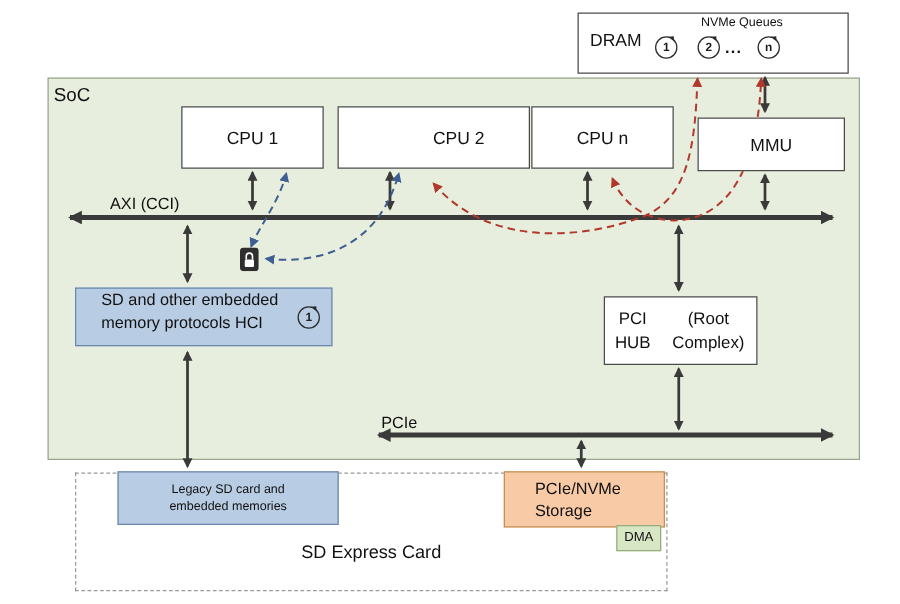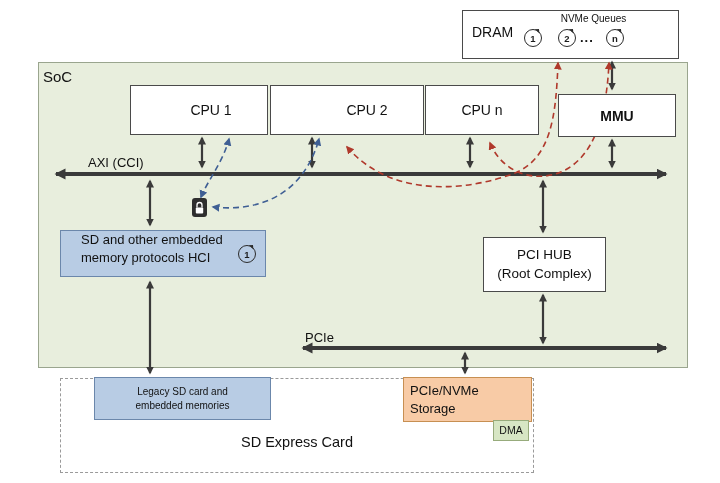--- a/index.html
+++ b/index.html
@@ -27,33 +27,33 @@
   
   svg.overlay{position:absolute;left:0;top:0;z-index:1;}
   .bus{stroke:var(--c-bus);stroke-width:4;}
   .conn{stroke:var(--c-bus);stroke-width:2.2;}
   .dash{fill:none;stroke-width:1.6;stroke-dasharray:6 4;}
   .blue{stroke:var(--c-dash_blue);}
   .red{stroke:var(--c-dash_red);}
   
   .node{position:absolute;background:#fff;border:1.4px solid var(--c-box_border);
     display:flex;align-items:center;justify-content:center;font-size:14px;z-index:2;}
-  .cpu1{left:130px;top:85px;width:112px;height:48px;padding-left:24px;}
+  .cpu1{left:145px;top:85px;width:112px;height:48px;}
   .cpu2{left:270px;top:85px;width:112px;height:48px;padding-left:40px;}
   .cpun{left:425px;top:85px;width:112px;height:48px;}
-  .mmu{left:558px;top:94px;width:116px;height:41px;font-weight:bold;}
-  .hub{left:483px;top:237px;width:121px;height:53px;font-size:13.5px;text-align:center;line-height:1.35;flex-direction:column;}
+  .mmu{left:558px;top:94px;width:116px;height:41px;}
+  .hub{left:483px;top:237px;width:121px;height:53px;font-size:13.5px;text-align:center;line-height:1.35;flex-direction:row;}
   .hci{left:60px;top:230px;width:206px;height:47px;background:var(--c-blue_fill);
     border-color:var(--c-blue_border);font-size:13px;line-height:1.4;
     justify-content:flex-start;padding-left:20px;box-sizing:border-box;flex-direction:column;align-items:flex-start;}
   .legacy{left:63px;top:377px;width:175px;height:41px;background:var(--c-blue_fill);
     border-color:var(--c-blue_border);font-size:10px;text-align:center;line-height:1.35;flex-direction:column;margin-left:31px;}
   .storage{left:403px;top:377px;width:129px;height:45px;background:var(--c-orange_fill);
     border-color:var(--c-orange_border);font-size:13px;line-height:1.35;
-    flex-direction:column;align-items:flex-start;padding-left:6px;box-sizing:border-box;}
+    flex-direction:column;align-items:flex-start;padding-left:24px;box-sizing:border-box;}
   .dma{position:absolute;right:2px;top:2px;width:34px;height:19px;background:var(--c-green_fill);
     border:1px solid var(--c-green_border);font-size:10.5px;display:flex;align-items:center;justify-content:center;margin-top:40px;}
   .buslabel{position:absolute;font-size:13px;z-index:2;}
   .axi-label{left:88px;top:155px;}
   .pcie-label{left:305px;top:330px;}
   
   .qicon{position:absolute;width:16px;height:16px;border:1.6px solid #2b2b2b;border-radius:50%;
     display:flex;align-items:center;justify-content:center;font-size:9.5px;font-weight:bold;
     color:#1c1c1c;z-index:2;background:transparent;}
   .qicon::before{content:"";position:absolute;top:-4px;right:-1px;width:0;height:0;

